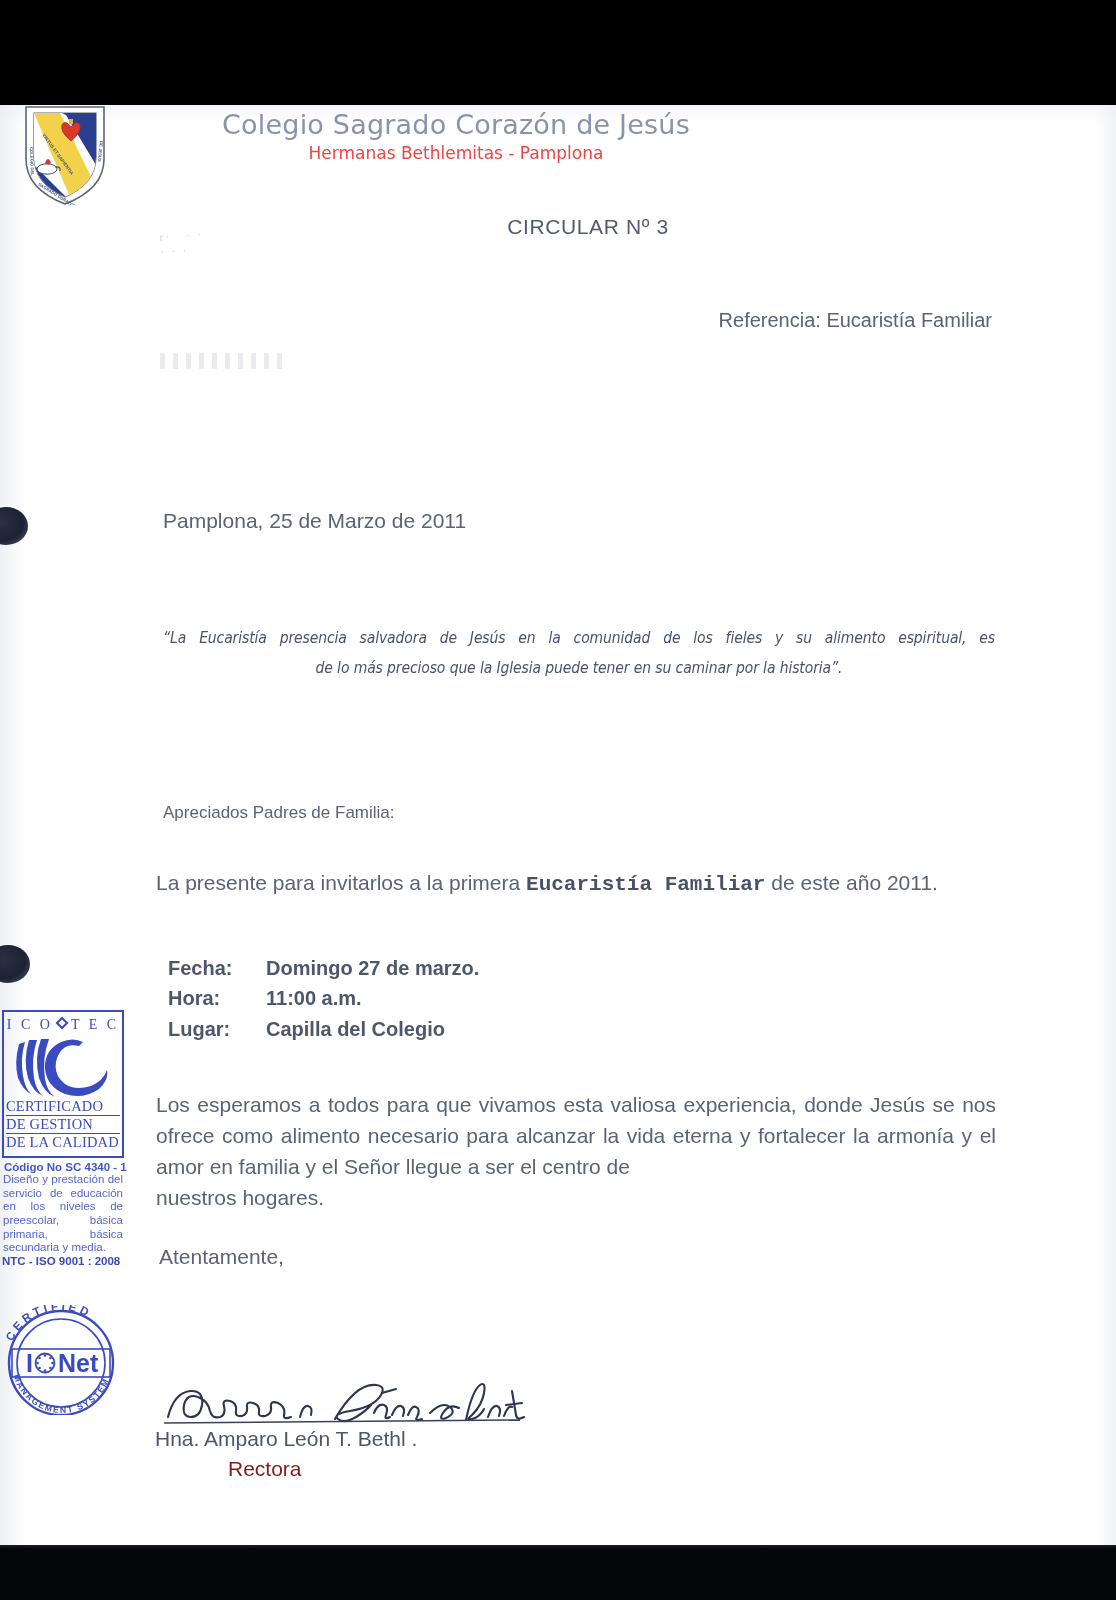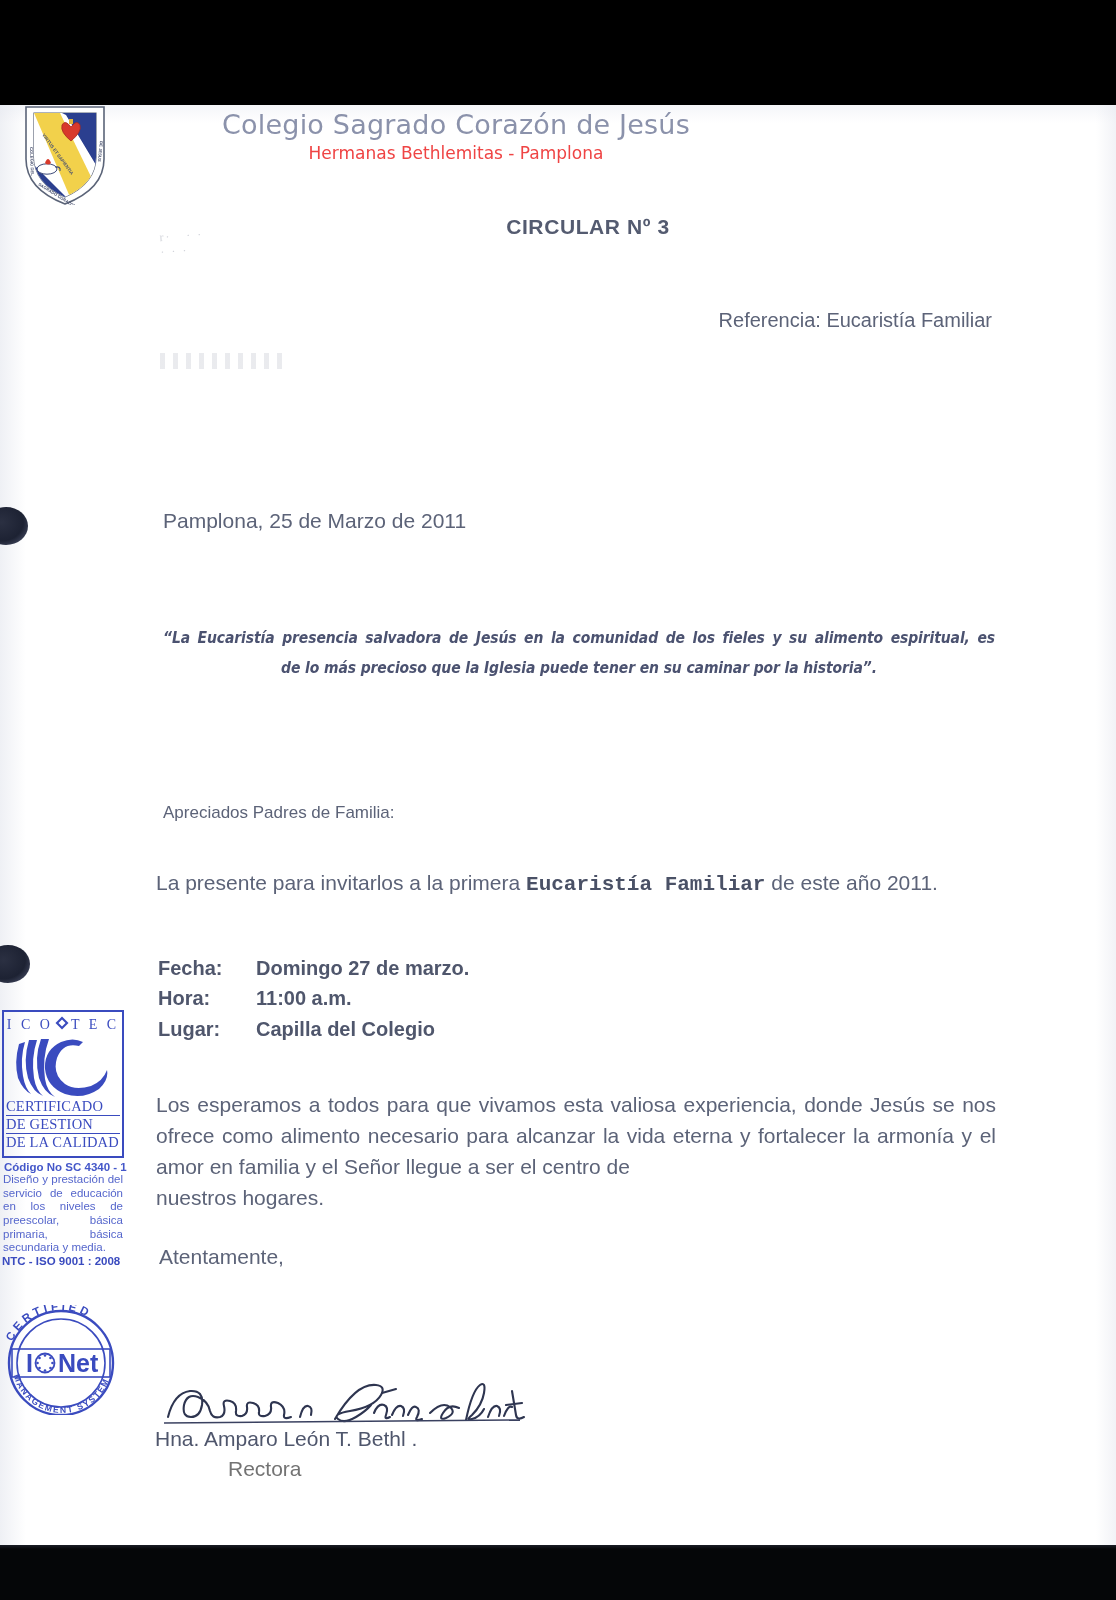--- a/index.html
+++ b/index.html
@@ -121,21 +121,21 @@
 
   
   .doc-text { color: #575e73; }
 
   #circular-title {
     position: absolute;
     left: 0; top: 110px;
     width: 1116px;
     text-align: center;
     font-size: 21px;
-    font-weight: bold;
+    font-weight: normal;
     color: #545b70;
     letter-spacing: 0.6px;
     padding-left: 60px;
     box-sizing: border-box;
   }
   #reference-line {
     position: absolute;
     right: 124px;
     top: 204px;
     font-size: 20px;
@@ -151,21 +151,21 @@
   }
 
   
   #quote-block {
     position: absolute;
     left: 163px;
     top: 518px;
     width: 832px;
     text-align: center;
     font-family: "DejaVu Sans Condensed", "Liberation Sans Narrow", "Liberation Sans", sans-serif;
-    font-weight: bold;
+    font-weight: normal;
     font-style: italic;
     font-size: 15.5px;
     line-height: 1.95;
     color: #4b5270;
     letter-spacing: -0.1px;
   }
   #quote-line-1 { text-align: justify; text-align-last: justify; }
   #quote-line-2 { text-align: center; }
 
   #greeting {
@@ -184,21 +184,21 @@
     font-size: 21px;
     line-height: 1.46;
     color: #5c6378;
     text-align: justify;
   }
   #invite-paragraph b { font-weight: bold; color: #4a5166; font-family: Liberation Mono, monospace; }
 
   
   #details-block {
     position: absolute;
-    left: 158px;
+    left: 168px;
     top: 848px;
     font-size: 20px;
     font-weight: bold;
     color: #4f566c;
     line-height: 1.52;
   }
   .detail-row { display: flex; }
   .detail-label { width: 98px; }
   .detail-value { }
 
@@ -236,21 +236,21 @@
     left: 155px;
     top: 1322px;
     font-size: 21px;
     color: #4f566c;
   }
   #signature-role {
     position: absolute;
     left: 228px;
     top: 1352px;
     font-size: 21px;
-    color: #737373;
+    color: #7f1d1d;
   }
 
   
   .punch {
     position: absolute;
     background: radial-gradient(ellipse at 40% 40%, #2b3042 0%, #1d2233 58%, #3a4056 78%, rgba(255,255,255,0) 82%);
     border-radius: 50%;
   }
   #punch-1 { left: -16px; top: 402px; width: 44px; height: 38px; }
   #punch-2 { left: -14px; top: 840px; width: 44px; height: 38px; }

